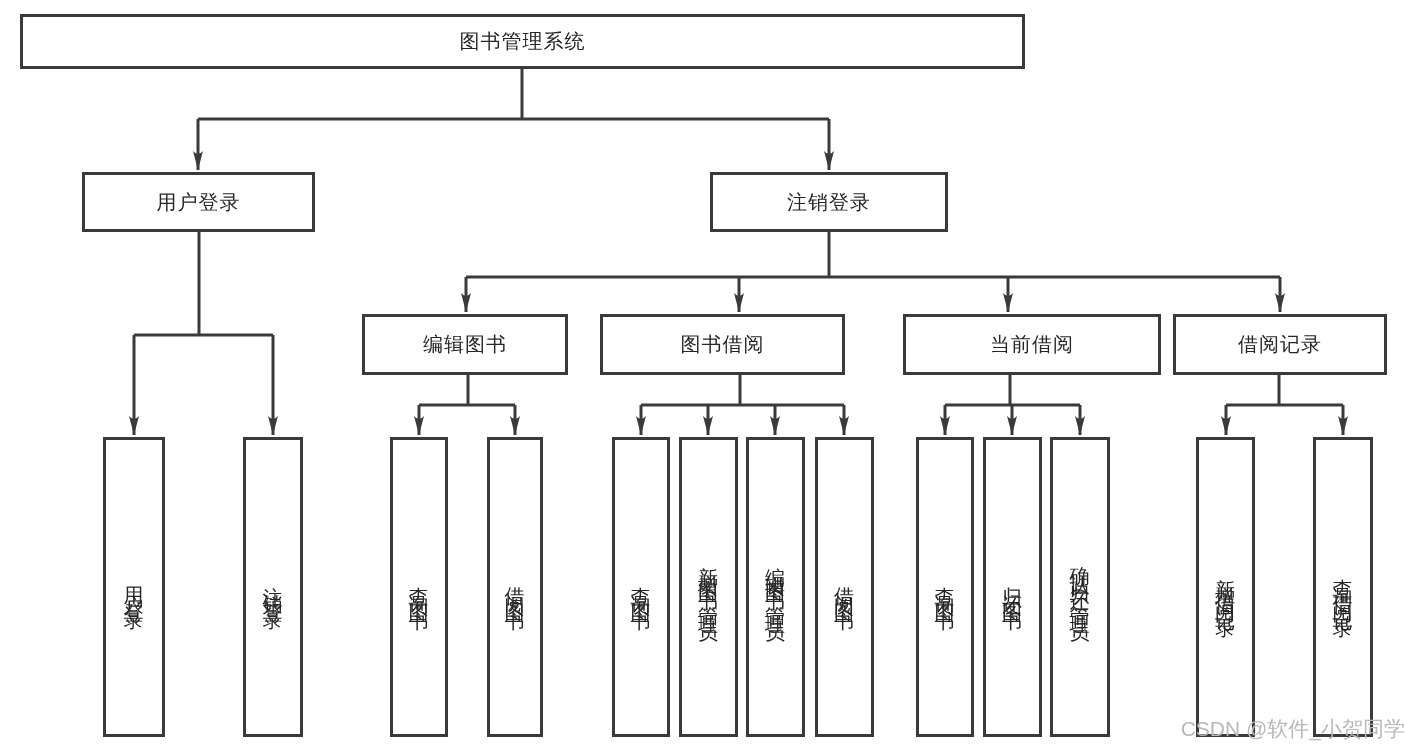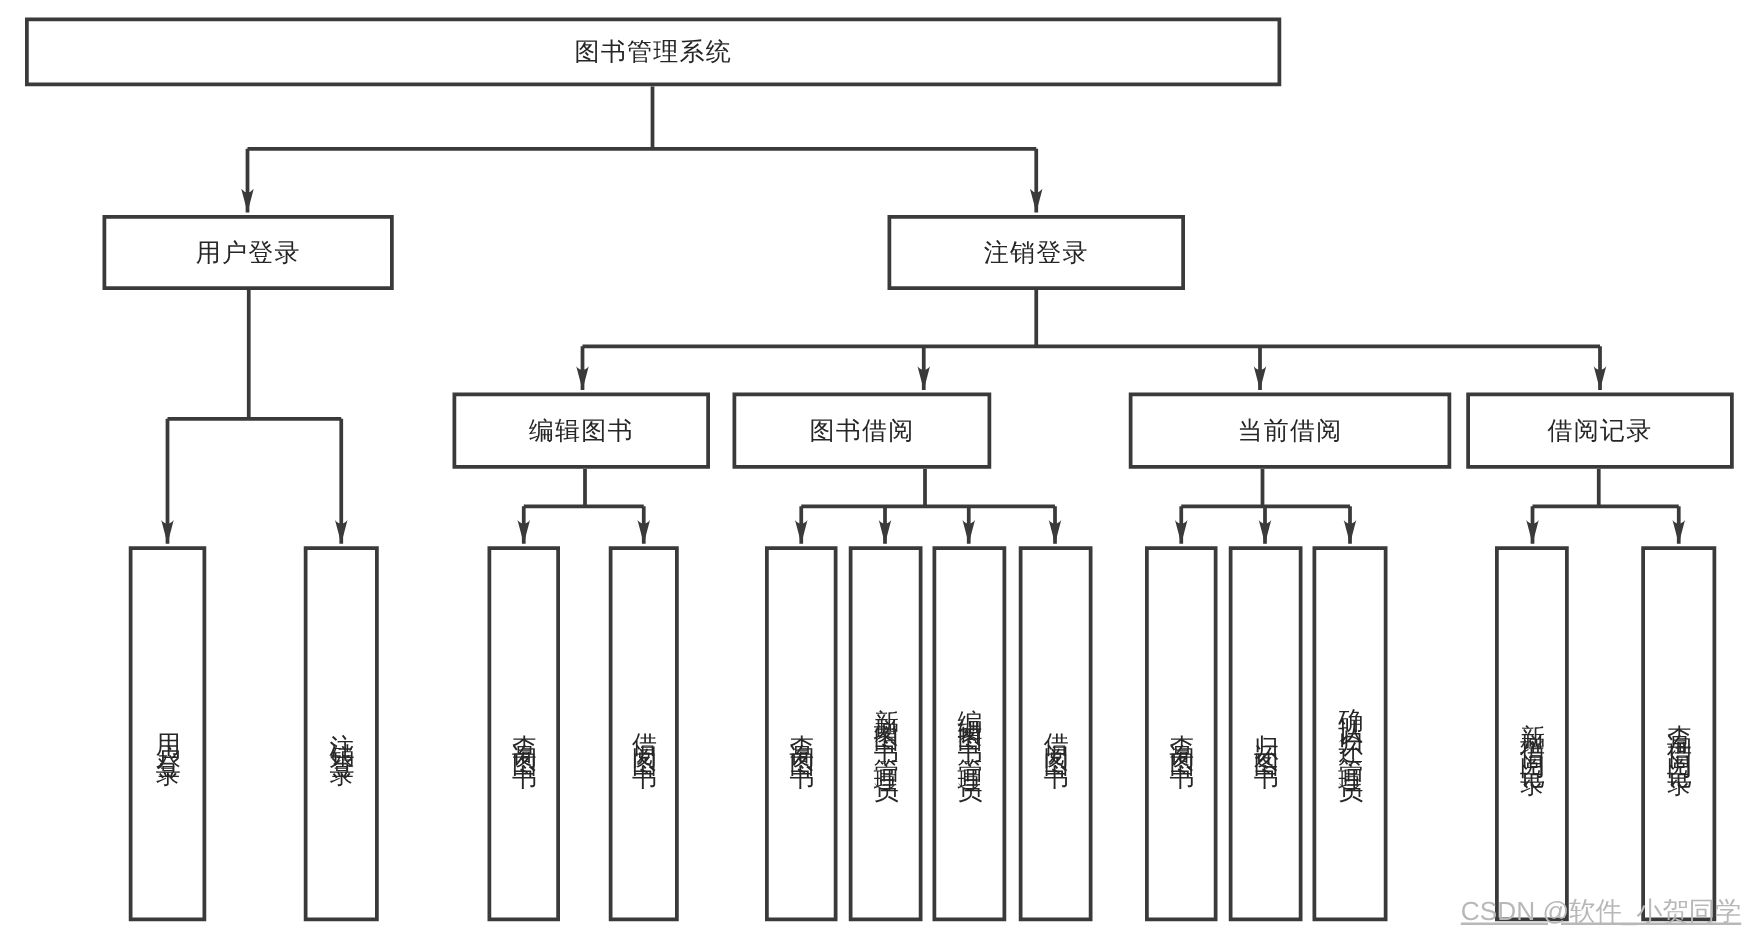--- a/index.html
+++ b/index.html
@@ -17,22 +17,22 @@
     border:3px solid var(--node_border,#3a3a3a);
     z-index:2; display:flex; align-items:center; justify-content:center;
     color:var(--text,#262626);
   }
   .node.h .lbl { font-size:20px; letter-spacing:1px; white-space:nowrap; }
   .node.v .lbl {
     writing-mode:vertical-rl; text-orientation:mixed;
     font-size:20px; line-height:1; letter-spacing:8px;
   }
   .watermark {
-    position:absolute; right:12px; bottom:4px; z-index:3;
-    color:var(--watermark,#b8b8b8); font-size:21px; white-space:nowrap;text-decoration:underline;
+    position:absolute; right:0; bottom:4px; z-index:3;
+    color:var(--watermark,#b8b8b8); font-size:21px; white-space:nowrap;
   }
 </style>
 </head>
 <body>
 
 <div class="canvas">
 
   <svg class="connectors" width="1405" height="747" viewBox="0 0 1405 747">
     <defs>
       <marker id="arrowhead" viewBox="0 0 20 12" refX="19" refY="6" markerWidth="20" markerHeight="12" orient="auto" markerUnits="userSpaceOnUse">
@@ -88,21 +88,21 @@
   <div class="node h" style="left:82px;top:172px;width:233px;height:60px">
     <span class="lbl">用户登录</span>
   </div>
   <div class="node h" style="left:710px;top:172px;width:238px;height:60px">
     <span class="lbl">注销登录</span>
   </div>
 
   <div class="node h" style="left:362px;top:314px;width:206px;height:61px">
     <span class="lbl">编辑图书</span>
   </div>
-  <div class="node h" style="left:586px;top:314px;width:207px;height:61px">
+  <div class="node h" style="left:600px;top:314px;width:245px;height:61px">
     <span class="lbl">图书借阅</span>
   </div>
   <div class="node h" style="left:903px;top:314px;width:258px;height:61px">
     <span class="lbl">当前借阅</span>
   </div>
   <div class="node h" style="left:1173px;top:314px;width:214px;height:61px">
     <span class="lbl">借阅记录</span>
   </div>
 
   <div class="node v" style="left:103px;top:437px;width:62px;height:300px">

